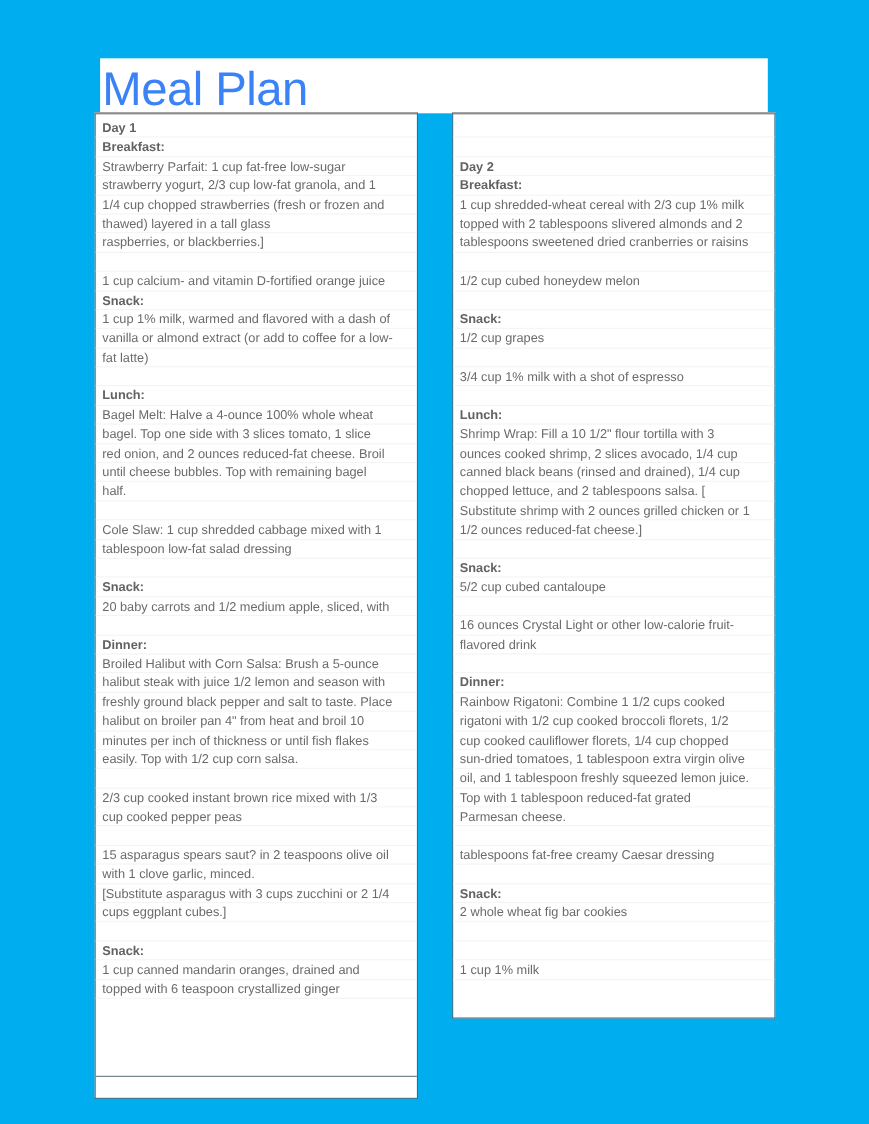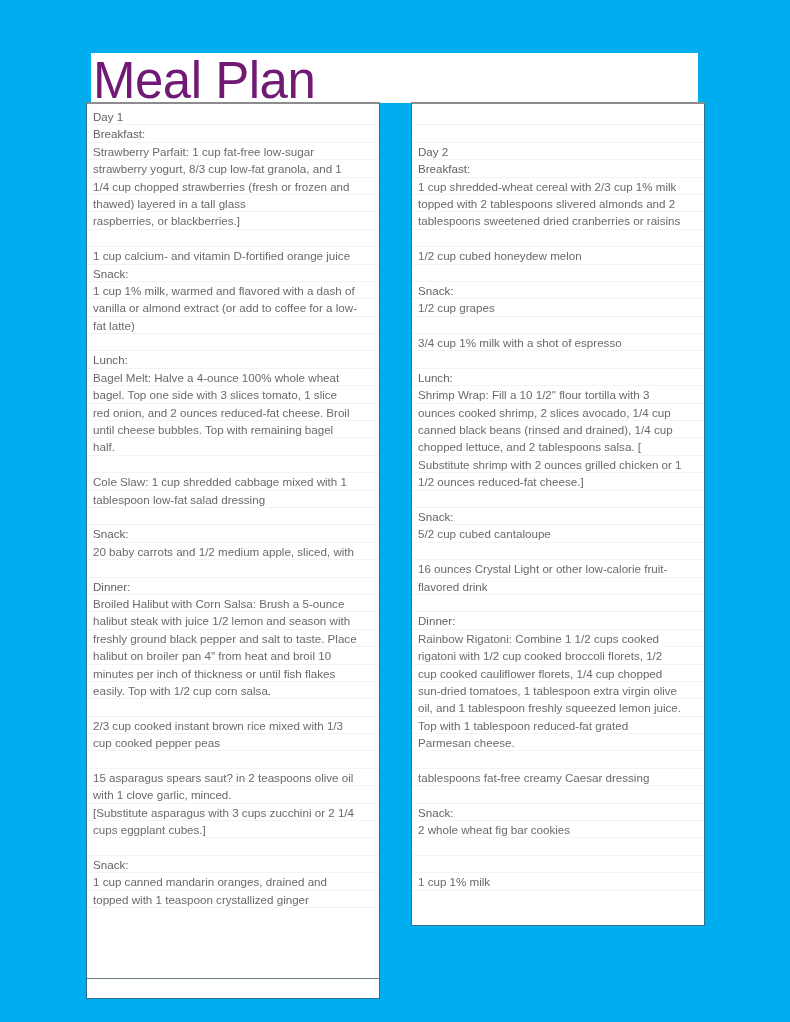--- a/index.html
+++ b/index.html
@@ -15,23 +15,23 @@
     left: 91px; top: 53px;
     width: 607px; height: 50px;
     background: #ffffff;
   }
   .title-bar h1 {
     margin: 0;
     position: absolute;
     left: 2px; top: 3px;
     font-family: "Liberation Sans", sans-serif;
     font-weight: normal;
-    font-size: 51px;
+    font-size: 43px;
     line-height: 50px;
-    color: #701a75;
+    color: #3b82f6;
     letter-spacing: -0.5px;
   }
   .panel {
     position: absolute;
     background: #ffffff;
     border: 1px solid #2c6f8f;
     border-top: 2px solid #8c8c8c;
     box-sizing: border-box;
   }
   .panel.day1 { left: 86px; top: 102px; width: 294px; height: 897px; }
@@ -40,39 +40,39 @@
   .row {
     height: 17.4px;
     line-height: 17.4px;
     padding-left: 6px;
     font-size: 11.6px;
     color: #6a6a6a;
     white-space: nowrap;
     border-bottom: 1px solid #f4f4f0;
     box-sizing: border-box;
   }
-  .row.head { font-weight: normal; color: #626262; }
+  .row.head { font-weight: bold; color: #626262; }
   .panel.day1 .footer-line {
     position: absolute; left: 0; right: 0; top: 874px;
     border-top: 1px solid #6a7a82;
   }
 </style>
 </head>
 <body>
 
 <div class="title-bar">
   <h1>Meal Plan</h1>
 </div>
 
 <div class="panel day1">
   <div class="rows" id="day1-rows">
       <div class="row head">Day 1</div>
       <div class="row head">Breakfast:</div>
       <div class="row">Strawberry Parfait: 1 cup fat-free low-sugar</div>
-      <div class="row">strawberry yogurt, 8/3 cup low-fat granola, and 1</div>
+      <div class="row">strawberry yogurt, 2/3 cup low-fat granola, and 1</div>
       <div class="row">1/4 cup chopped strawberries (fresh or frozen and</div>
       <div class="row">thawed) layered in a tall glass</div>
       <div class="row">raspberries, or blackberries.]</div>
       <div class="row"></div>
       <div class="row">1 cup calcium- and vitamin D-fortified orange juice</div>
       <div class="row head">Snack:</div>
       <div class="row">1 cup 1% milk, warmed and flavored with a dash of</div>
       <div class="row">vanilla or almond extract (or add to coffee for a low-</div>
       <div class="row">fat latte)</div>
       <div class="row"></div>
@@ -100,21 +100,21 @@
       <div class="row">2/3 cup cooked instant brown rice mixed with 1/3</div>
       <div class="row">cup cooked pepper peas</div>
       <div class="row"></div>
       <div class="row">15 asparagus spears saut? in 2 teaspoons olive oil</div>
       <div class="row">with 1 clove garlic, minced.</div>
       <div class="row">[Substitute asparagus with 3 cups zucchini or 2 1/4</div>
       <div class="row">cups eggplant cubes.]</div>
       <div class="row"></div>
       <div class="row head">Snack:</div>
       <div class="row">1 cup canned mandarin oranges, drained and</div>
-      <div class="row">topped with 1 teaspoon crystallized ginger</div>
+      <div class="row">topped with 6 teaspoon crystallized ginger</div>
     </div>
   <div class="footer-line"></div>
 </div>
 
 <div class="panel day2">
   <div class="rows" id="day2-rows">
       <div class="row"></div>
       <div class="row"></div>
       <div class="row head">Day 2</div>
       <div class="row head">Breakfast:</div>

